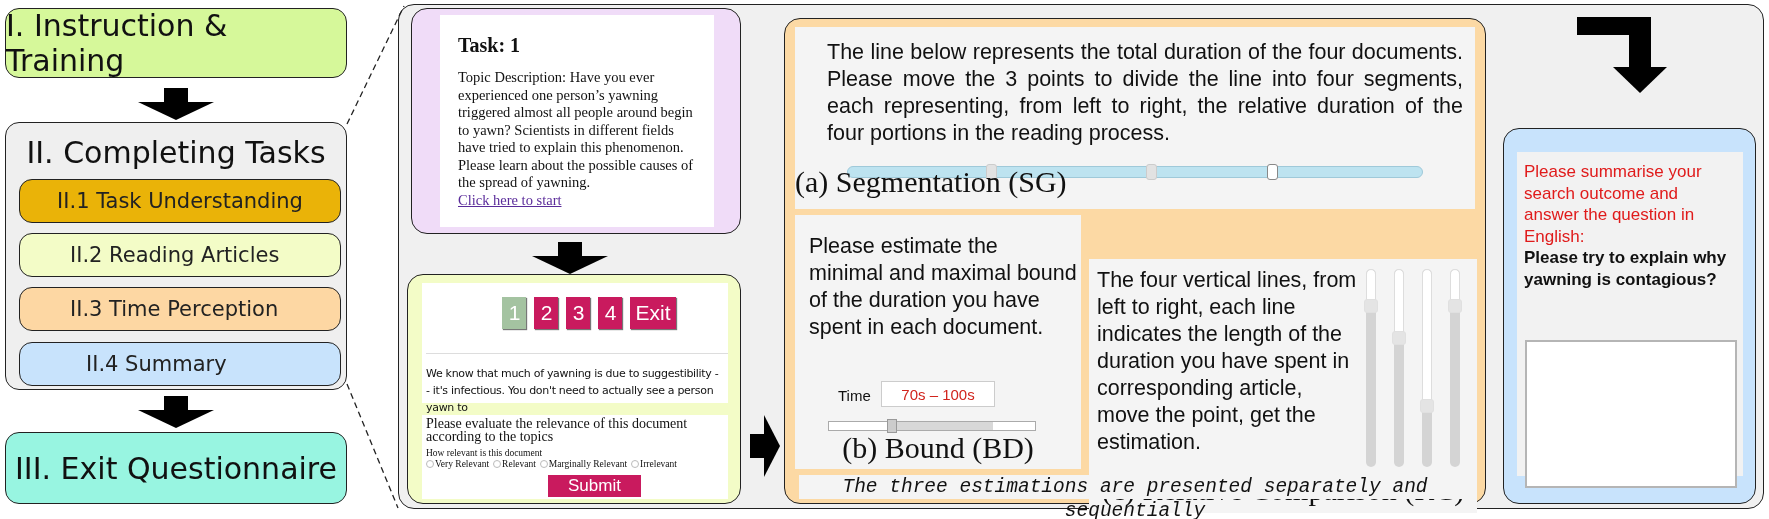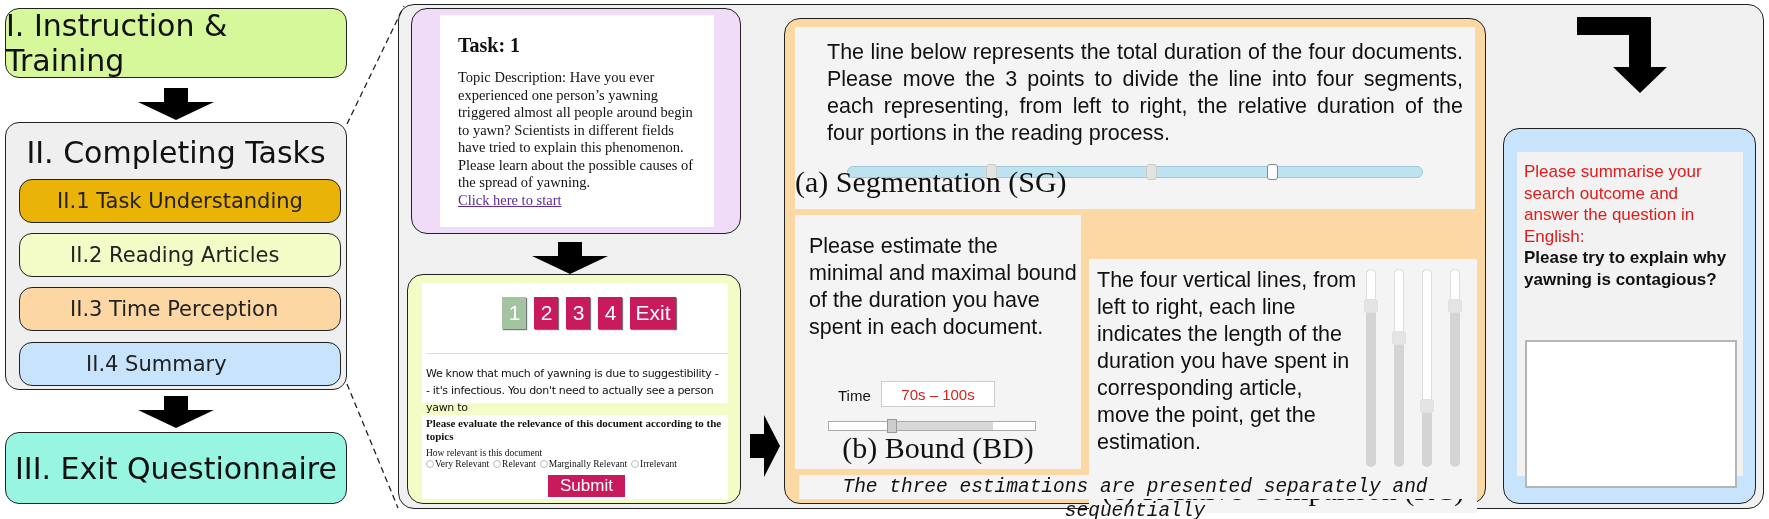--- a/index.html
+++ b/index.html
@@ -33,25 +33,25 @@
 
   
   .read-panel { position: absolute; left: 407px; top: 274px; width: 334px; height: 230px; background: #f3fcc7; border: 1.5px solid #222; border-radius: 16px; }
   .read-top { position: absolute; left: 14px; top: 8px; width: 306px; height: 120px; background: #fff; }
   .pager { position: absolute; top: 14px; left: 0; width: 100%; display: flex; justify-content: center; gap: 8px; padding-left: 28px; }
   .pg { background: #c91a5e; color: #fff; font-family: "Liberation Sans", sans-serif; font-size: 21px; height: 32px; min-width: 24px; padding: 0 5px; display: flex; align-items: center; justify-content: center; box-shadow: 1px 1px 1px #777; }
   .pg.active { background: #a4c3a1; }
   .read-hr { position: absolute; left: 4px; right: 0; top: 70px; border-top: 1px solid #ddd; }
   .read-text { position: absolute; left: 4px; top: 82px; right: 6px; font-size: 11px; line-height: 17px; font-family: "DejaVu Sans", sans-serif; color: #111; letter-spacing: -0.3px; }
   .read-bottom { position: absolute; left: 14px; top: 140px; width: 306px; height: 84px; background: #fff; padding: 2px 4px; font-family: "Liberation Serif", serif; color: #111; }
-  .eval-title { font-weight: bold; font-size: 11px; line-height: 13px; }
+  .eval-title { font-weight: normal; font-size: 14px; line-height: 13px; }
   .eval-q { font-size: 9.5px; margin-top: 5px; line-height: 11px; }
   .eval-opts { font-size: 9.5px; display: flex; gap: 4px; line-height: 11px; }
   .radio { display: inline-block; width: 8px; height: 8px; border: 1px solid #bbb; border-radius: 50%; margin-right: 1px; vertical-align: -1px; }
-  .submit-btn { position: absolute; left: 126px; top: 60px; background: #c91a5e; color: #fff; font-family: "Liberation Sans", sans-serif; font-size: 17px; padding: 1px 12px; }
+  .submit-btn { position: absolute; left: 126px; top: 60px; background: #c91a5e; color: #fff; font-family: "Liberation Sans", sans-serif; font-size: 17px; padding: 1px 20px; }
 
   
   .right-arrow { position: absolute; left: 750px; top: 415px; width: 30px; height: 62px; }
   .right-arrow .stem { position: absolute; left: 0; top: 19px; width: 16px; height: 24px; background: #000; }
   .right-arrow .head { position: absolute; left: 14px; top: 0; width: 0; height: 0; border-top: 31px solid transparent; border-bottom: 31px solid transparent; border-left: 16px solid #000; }
 
   
   .tp-panel { position: absolute; left: 784px; top: 18px; width: 702px; height: 486px; background: #fcd9a4; border: 1.5px solid #222; border-radius: 16px; }
   .sg-box { position: absolute; left: 10px; top: 8px; width: 680px; height: 182px; background: #f4f4f4; }
   .sg-text { position: absolute; left: 32px; top: 12px; width: 636px; font-family: "Liberation Sans", sans-serif; font-size: 21.5px; line-height: 27px; color: #111; text-align: justify; }

